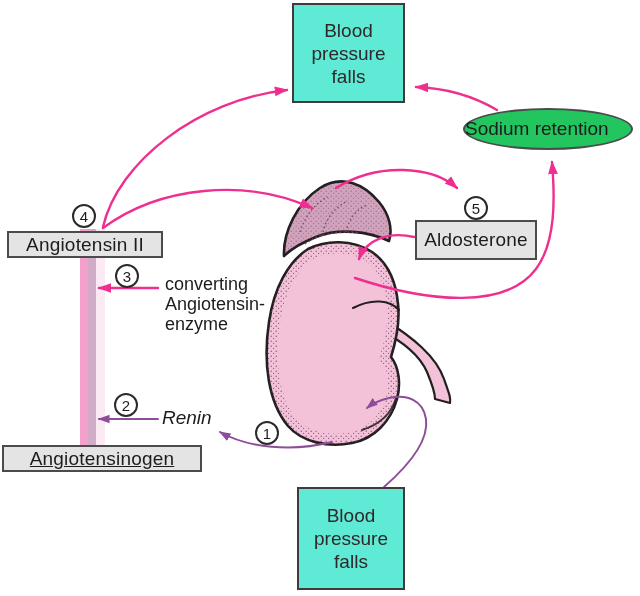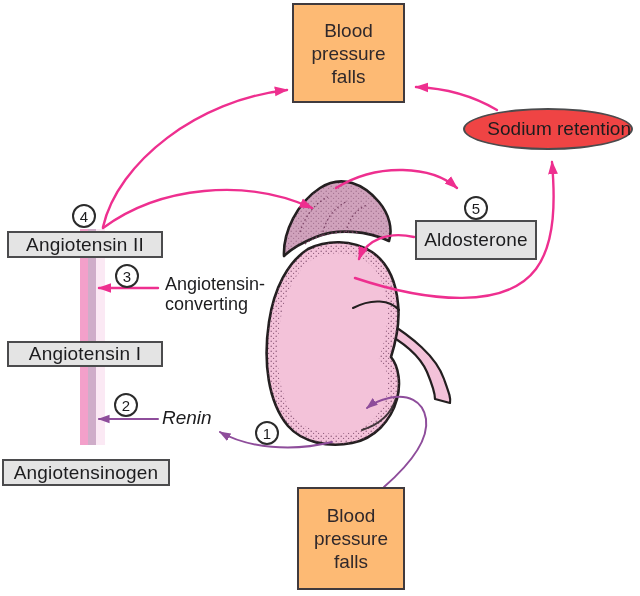--- a/index.html
+++ b/index.html
@@ -8,27 +8,27 @@
     font-family:"Liberation Sans",sans-serif;color:#2b2628;
   }
   #diagram-svg{position:absolute;left:0;top:0;z-index:1;}
   .abs{position:absolute;box-sizing:border-box;z-index:2;}
   .gbox{
     background:#e4e4e4;border:2px solid #4b4b4d;color:#1c1c1e;
     display:flex;align-items:center;justify-content:center;
     font-size:19px;letter-spacing:0.2px;
   }
   .pbox{
-    background:#fdba74;border:2px solid #403a3d;color:#2f282b;
+    background:#5eead4;border:2px solid #403a3d;color:#2f282b;
     display:flex;flex-direction:column;align-items:center;justify-content:center;
     font-size:19px;line-height:23px;text-align:center;
   }
   .ellipse{
-    background:#ef4444;border:2px solid #4b4b4d;border-radius:50%;
-    display:flex;align-items:center;justify-content:flex-end;
+    background:#22c55e;border:2px solid #4b4b4d;border-radius:50%;
+    display:flex;align-items:center;justify-content:flex-start;
     font-size:19px;color:#1c1c1e;
   }
   .step{
     width:24px;height:24px;border-radius:50%;background:#ffffff;
     border:2px solid #2b2b2b;color:#1c1c1e;
     display:flex;align-items:center;justify-content:center;
     font-size:15px;
   }
   .freelabel{font-size:19px;color:#1c1c1e;white-space:nowrap;font-style:italic;}
   .acelabel{font-size:18px;line-height:20px;color:#1c1c1e;}
@@ -107,24 +107,21 @@
       <path d="M 158 419 L 99 419" marker-end="url(#phead)"></path>
       <path d="M 332 442 C 292 452 248 448 220 432" marker-end="url(#phead)"></path>
       <path d="M 384 487 C 408 466 429 441 426 419 C 423 400 407 394 389 398
                C 380 400 372 404 367 408" marker-end="url(#phead)"></path>
     </g>
   </svg>
 
   <div class="abs gbox" style="left:7px;top:231px;width:156px;height:27px;">
     <span>Angiotensin II</span>
   </div>
-  <div class="abs gbox" style="left:7px;top:341px;width:156px;height:26px;">
-    <span>Angiotensin I</span>
-  </div>
-  <div class="abs gbox" style="left:2px;top:459px;width:168px;height:27px;">
+  <div class="abs gbox" style="left:2px;top:445px;width:200px;height:27px;text-decoration:underline;">
     <span>Angiotensinogen</span>
   </div>
   <div class="abs gbox" style="left:415px;top:220px;width:122px;height:40px;">
     <span>Aldosterone</span>
   </div>
 
   <div class="abs pbox" style="left:292px;top:3px;width:113px;height:100px;">
     <span>Blood</span>
     <span>pressure</span>
     <span>falls</span>
@@ -134,22 +131,23 @@
     <span>pressure</span>
     <span>falls</span>
   </div>
 
   <div class="abs ellipse" style="left:463px;top:108px;width:170px;height:42px;">
     <span>Sodium retention</span>
   </div>
 
   <div class="abs freelabel" style="left:162px;top:407px;">Renin</div>
   <div class="abs acelabel" style="left:165px;top:274px;">
+    <div>converting</div>
     <div>Angiotensin-</div>
-    <div>converting</div>
+    <div>enzyme</div>
   </div>
 
   <div class="abs step" style="left:255px;top:421px;">1</div>
   <div class="abs step" style="left:114px;top:393px;">2</div>
   <div class="abs step" style="left:115px;top:264px;">3</div>
   <div class="abs step" style="left:72px;top:204px;">4</div>
   <div class="abs step" style="left:464px;top:196px;">5</div>
 
 </div>
 

